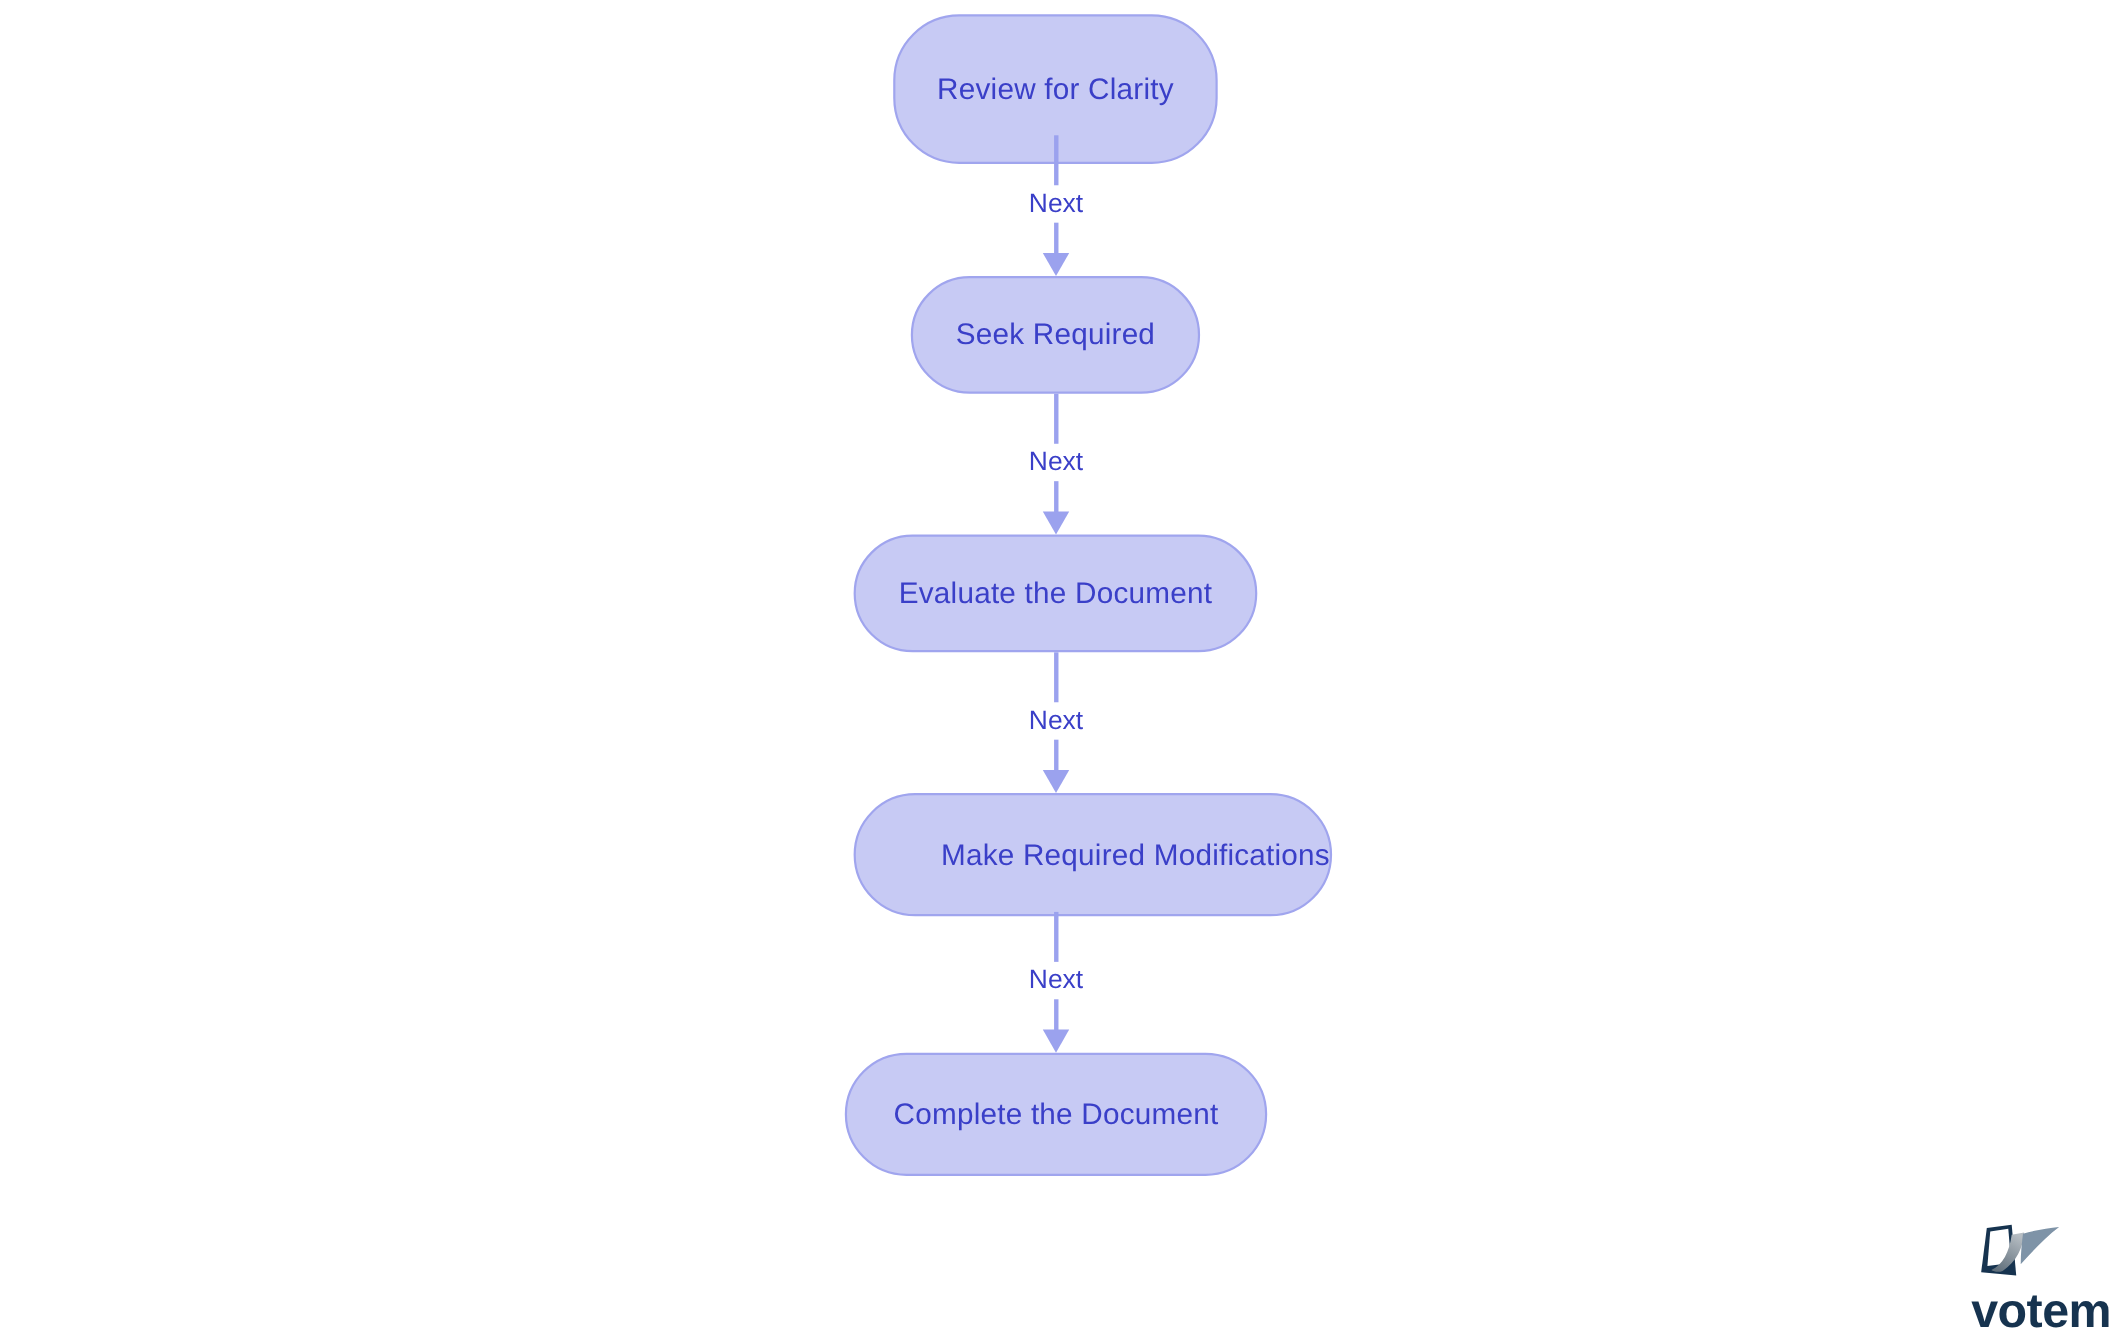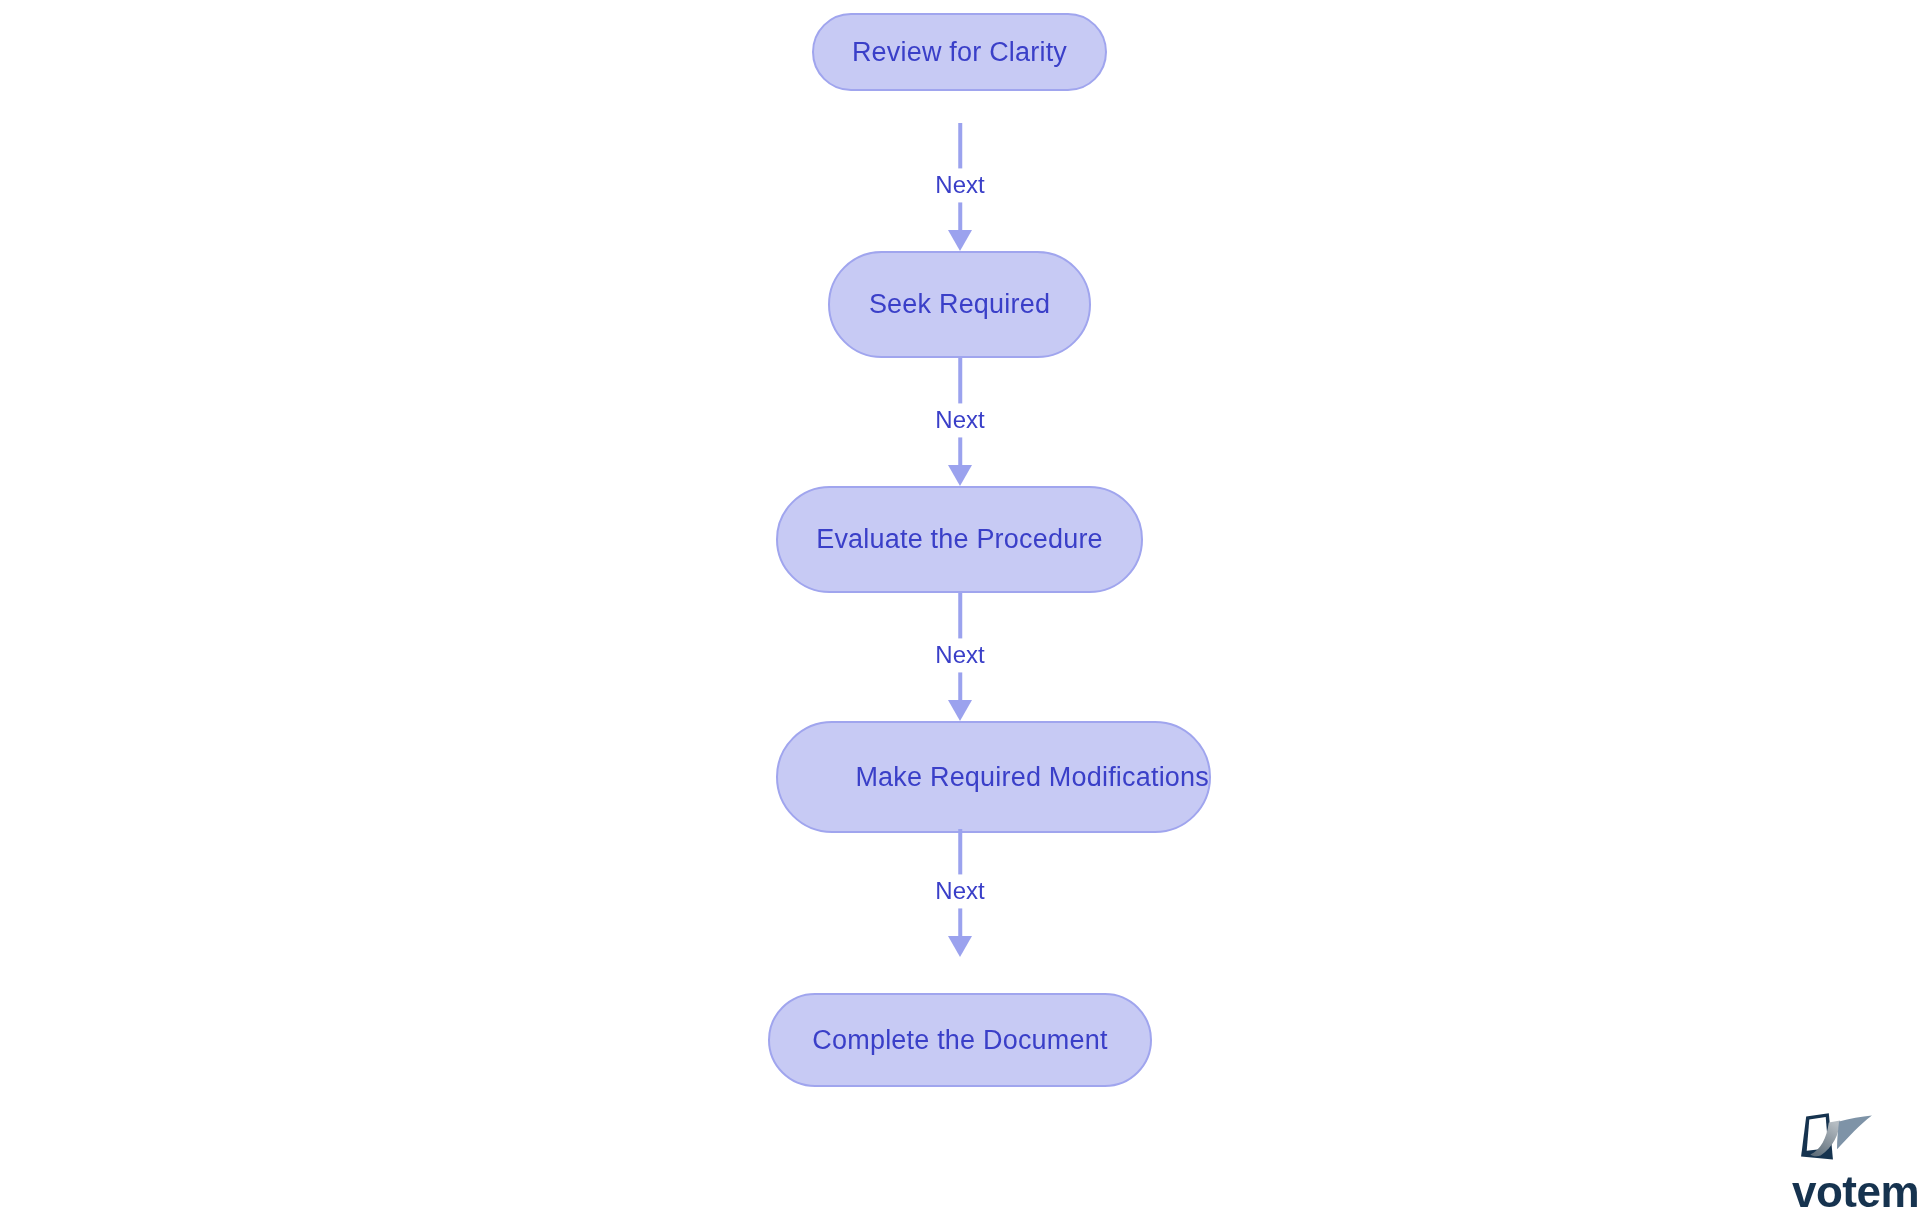--- a/index.html
+++ b/index.html
@@ -26,25 +26,25 @@
     display:flex;align-items:center;justify-content:center;
     background:var(--node-fill);
     border:2.5px solid var(--node-border);
     border-radius:60px;
     color:var(--node-text);
     font-size:27px;font-weight:500;letter-spacing:.2px;
     box-sizing:border-box;
     text-align:center;
     white-space:nowrap;
   }
-  .n1{left:812px;top:13px;width:295px;height:78px;}
+  .n1{left:812px;top:13px;width:295px;height:136px;}
   .n2{left:828px;top:251px;width:263px;height:107px;}
   .n3{left:776px;top:486px;width:367px;height:107px;}
   .n4{left:776px;top:721px;width:435px;height:112px;justify-content:flex-end;}
-  .n5{left:768px;top:993px;width:384px;height:94px;}
+  .n5{left:768px;top:957px;width:384px;height:112px;}
 
   .connector{position:absolute;left:900px;width:120px;}
   .c1{top:123px;height:128px;}
   .c2{top:358px;height:128px;}
   .c3{top:593px;height:128px;}
   .c4{top:829px;height:128px;}
   .connector .line{
     position:absolute;left:50%;transform:translateX(-50%);
     top:0;width:3.5px;height:calc(100% - 18px);
     background:var(--arrow);
@@ -96,21 +96,21 @@
     <span>Seek Required</span>
   </div>
 
   <div class="connector c2">
     <div class="line"></div>
     <div class="arrowhead"></div>
     <div class="edge-label">Next</div>
   </div>
 
   <div class="flow-node n3">
-    <span>Evaluate the Procedure</span>
+    <span>Evaluate the Document</span>
   </div>
 
   <div class="connector c3">
     <div class="line"></div>
     <div class="arrowhead"></div>
     <div class="edge-label">Next</div>
   </div>
 
   <div class="flow-node n4">
     <span>Make Required Modifications</span>

